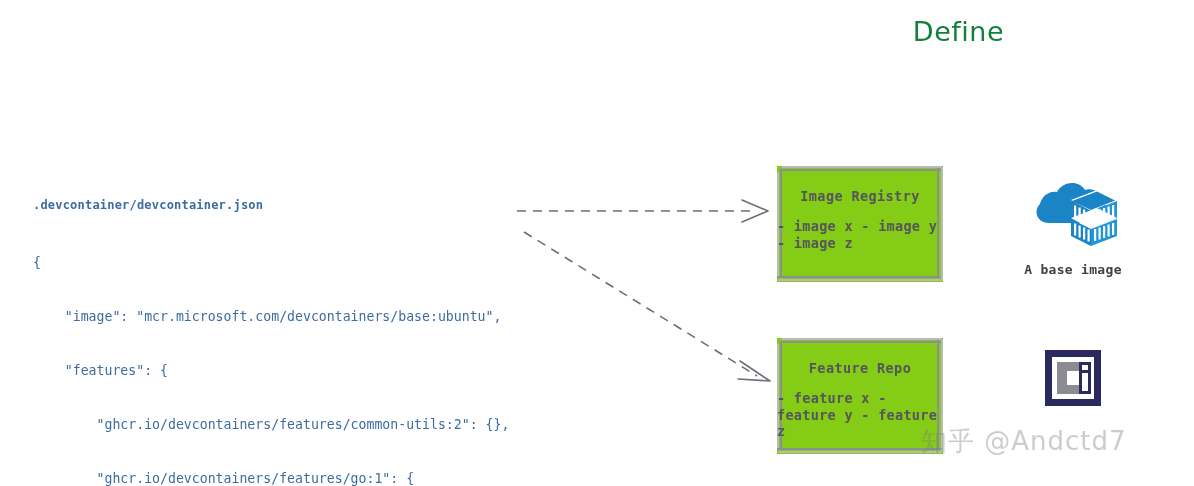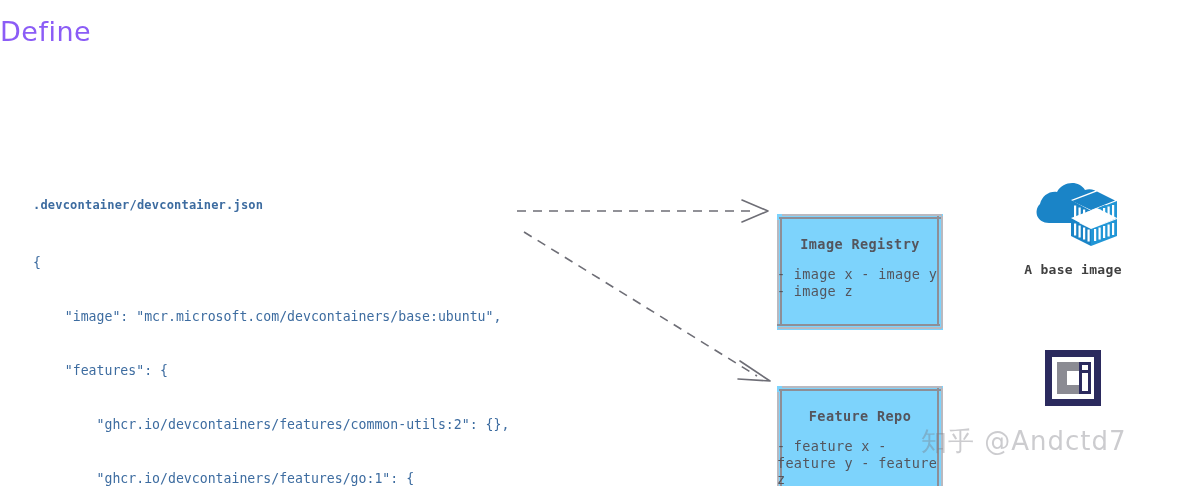--- a/index.html
+++ b/index.html
@@ -15,26 +15,26 @@
     overflow: hidden;
     font-family: "DejaVu Sans Mono", monospace;
   }
 
   
   #slide-title {
     position: absolute;
     left: 0;
     top: 16px;
     width: 1004px;
-    text-align: left;
+    text-align: right;
     font-family: "DejaVu Sans", sans-serif;
     font-size: 27px;
     font-weight: 400;
     letter-spacing: 0.5px;
-    color: #8b5cf6;
+    color: #15803d;
   }
 
   
   #code-block {
     position: absolute;
     left: 33px;
     top: 160px;
     font-family: "DejaVu Sans Mono", monospace;
     font-size: 13.2px;
     line-height: 18px;
@@ -49,22 +49,21 @@
     color: #3d6ca0;
     margin-bottom: 4px;
   }
   .code-line {
     white-space: pre;
   }
 
   
   .sketch-box {
     position: absolute;
-    background: #7dd3fc;
-    margin-top: 48px;
+    background: #84cc16;
   }
   .sketch-box .edge {
     position: absolute;
     background: #8e8e96;
   }
   .sketch-box .edge.h { height: 1.6px; }
   .sketch-box .edge.v { width: 1.6px; }
   .sketch-box .edge.faint { background: #b9b9c0; }
 
   .box-inner {
@@ -81,21 +80,21 @@
     font-family: "DejaVu Sans Mono", monospace;
     font-size: 13.5px;
     font-weight: 700;
     color: #54555d;
     letter-spacing: 0.4px;
   }
   .box-items {
     margin-top: 14px;
     font-family: "DejaVu Sans Mono", monospace;
     font-size: 13.5px;
-    font-weight: 400;
+    font-weight: 700;
     color: #54555d;
     line-height: 16.5px;
     text-align: left;
     letter-spacing: 0.3px;
   }
 
   
   .arrow-svg {
     position: absolute;
     left: 0; top: 0;

